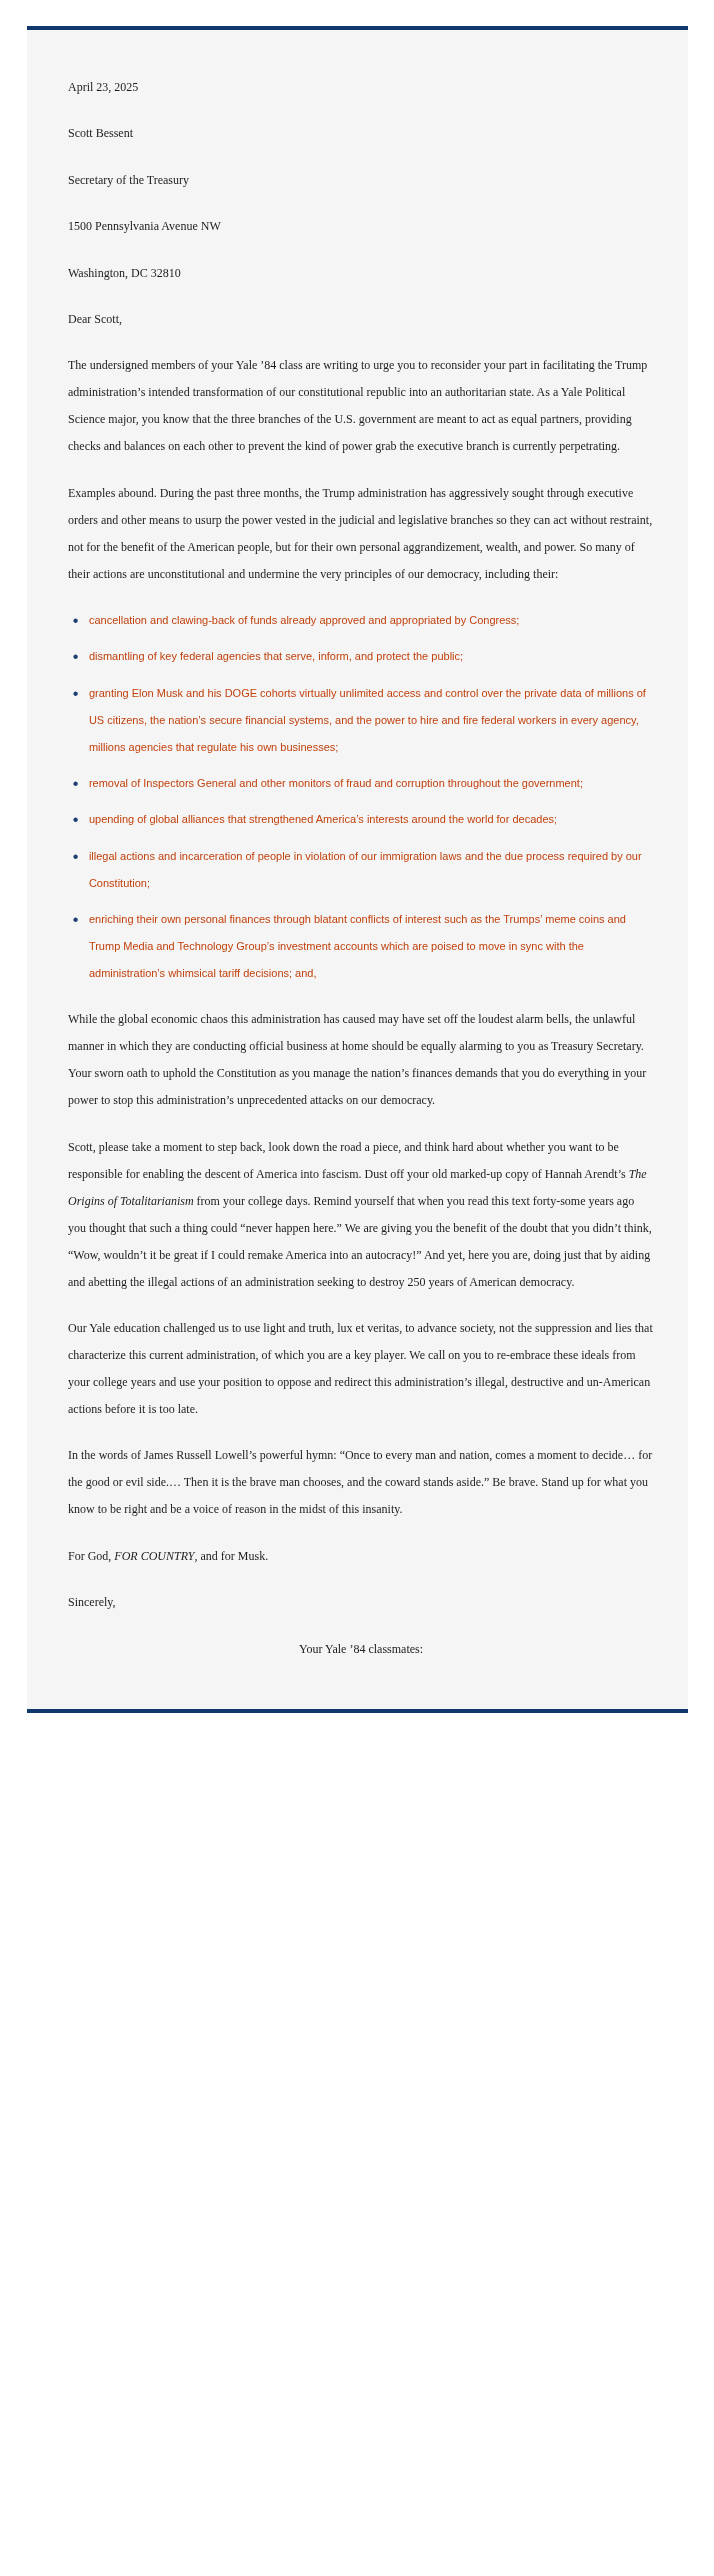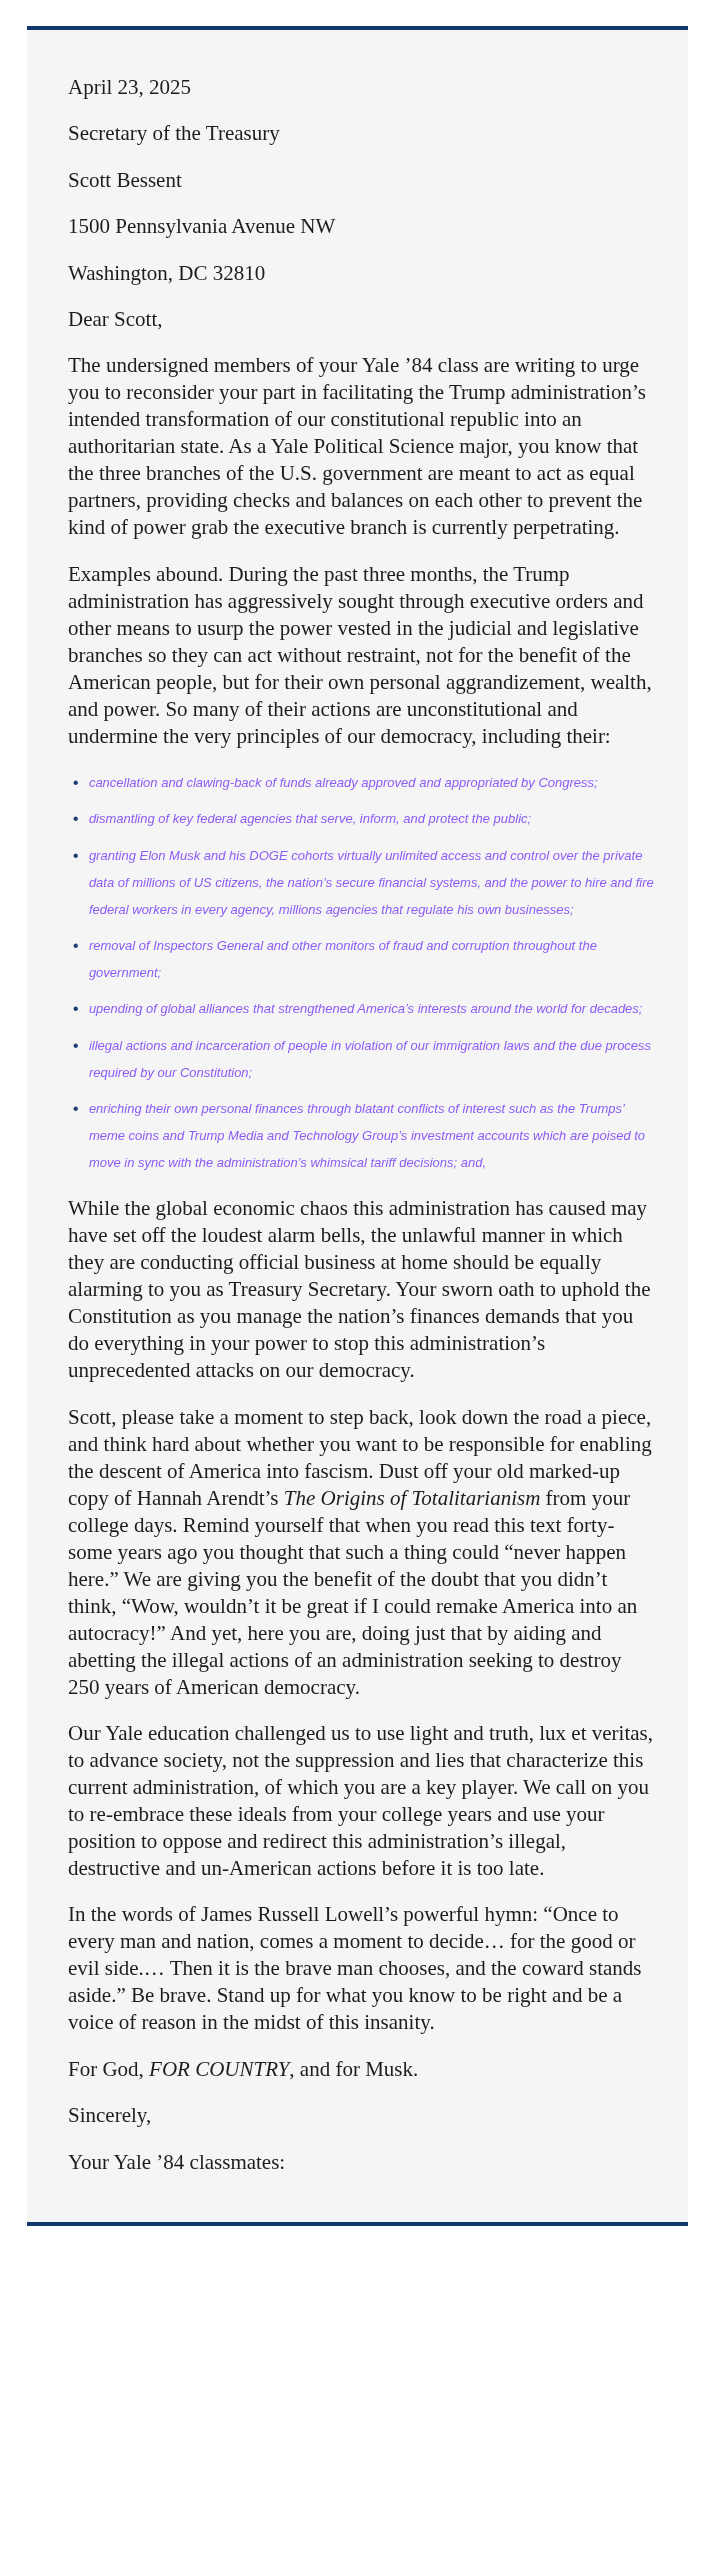--- a/index.html
+++ b/index.html
@@ -19,35 +19,35 @@
     box-sizing: border-box;
     background: #f5f5f6;
     border-top: 4.7px solid #10386c;
     border-bottom: 4.7px solid #10386c;
     padding: 44px 34px 39px 41px;
     color: #1d1d1f;
     font-family: "Liberation Serif", serif;
   }
   .letter-card p {
     margin: 0 0 19.4px;
-    font-size: 21px;
+    font-size: 12px;
     line-height: 27px;
   }
   .letter-card p:last-child {
     margin-bottom: 7.8px;
+    text-align: center;
   }
   ul.grievances {
     list-style: none;
     margin: 3.1px 0 19.4px 3.9px;
     padding: 0;
     font-family: "Liberation Sans", sans-serif;
-    font-size: 13px;
+    font-size: 11px;
     line-height: 27px;
-    color: #8b5cf6;
-    font-style: italic;
+    color: #c2410c;
   }
   ul.grievances li {
     position: relative;
     padding-left: 17px;
     margin-bottom: 9.3px;
   }
   ul.grievances li::before {
     content: "\2022";
     position: absolute;
     left: 0.8px;
@@ -58,22 +58,22 @@
   }
   em { font-style: italic; }
 </style>
 </head>
 <body>
 
 <div class="page">
   <article class="letter-card">
 
     <p>April 23, 2025</p>
+    <p>Scott Bessent</p>
     <p>Secretary of the Treasury</p>
-    <p>Scott Bessent</p>
     <p>1500 Pennsylvania Avenue NW</p>
     <p>Washington, DC 32810</p>
     <p>Dear Scott,</p>
 
     <p>The undersigned members of your Yale ’84 class are writing to urge you to reconsider your part in facilitating the Trump administration’s intended transformation of our constitutional republic into an authoritarian state. As a Yale Political Science major, you know that the three branches of the U.S. government are meant to act as equal partners, providing checks and balances on each other to prevent the kind of power grab the executive branch is currently perpetrating.</p>
     <p>Examples abound. During the past three months, the Trump administration has aggressively sought through executive orders and other means to usurp the power vested in the judicial and legislative branches so they can act without restraint, not for the benefit of the American people, but for their own personal aggrandizement, wealth, and power. So many of their actions are unconstitutional and undermine the very principles of our democracy, including their:</p>
 
     <ul class="grievances">
       <li>cancellation and clawing-back of funds already approved and appropriated by Congress;</li>
       <li>dismantling of key federal agencies that serve, inform, and protect the public;</li>

